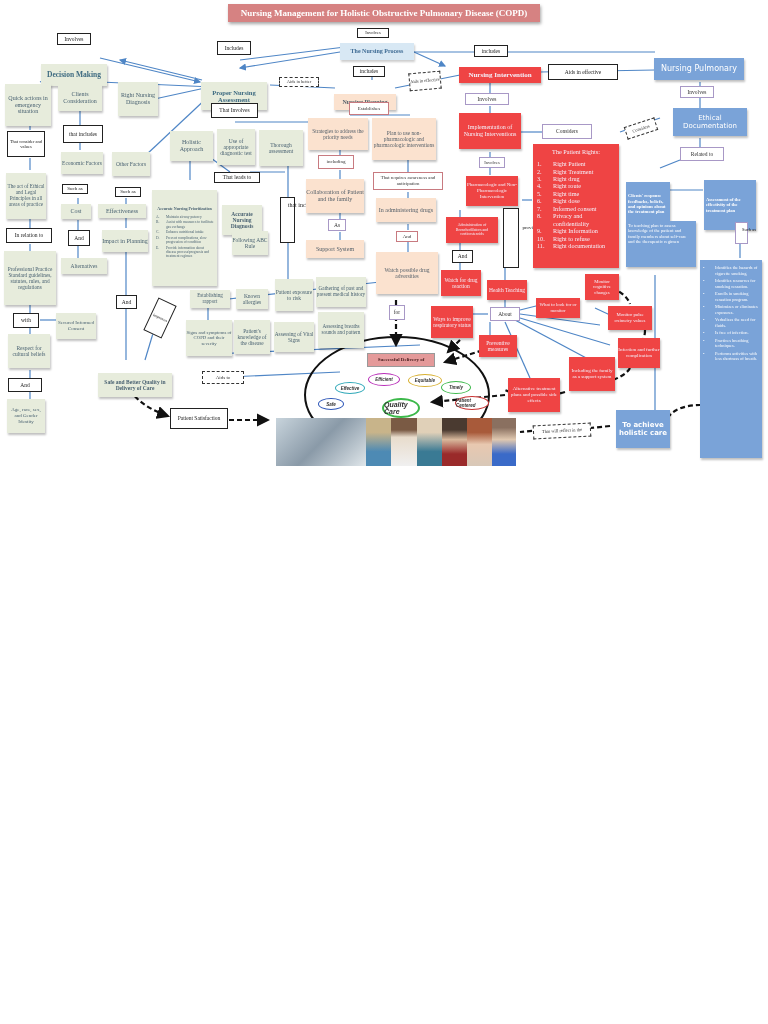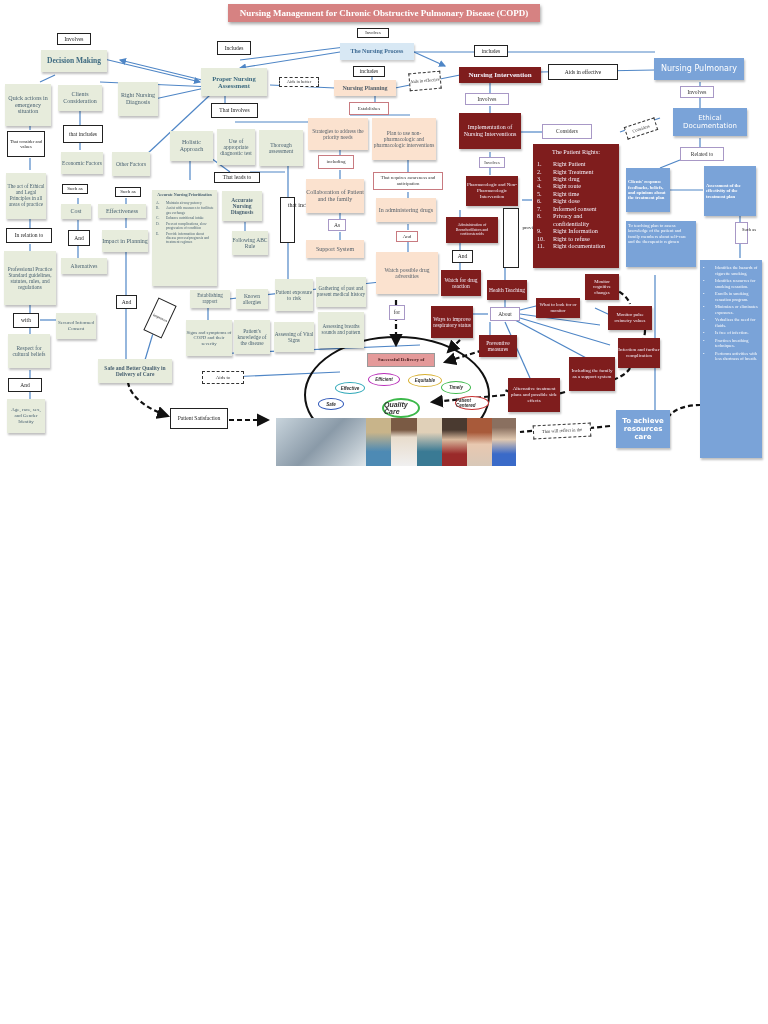--- a/index.html
+++ b/index.html
@@ -2,29 +2,29 @@
 <html><head>
 <meta charset="utf-8">
 <style>
   html,body{margin:0;padding:0;background:#ffffff;}
   body{width:768px;height:1024px;position:relative;overflow:hidden;font-family:"Liberation Serif","DejaVu Serif",serif;}
   .canvas{position:absolute;left:0;top:0;width:768px;height:470px;}
   svg.links{position:absolute;left:0;top:0;width:768px;height:470px;}
   .n{position:absolute;box-sizing:border-box;display:flex;align-items:center;justify-content:center;text-align:center;line-height:1.15;color:#3b4a5a;}
   .g{background:#e7ecdc;color:#4a6272;box-shadow:1px 2px 2px rgba(0,0,0,0.25);font-size:6px;}
   .p{background:#fbe2cf;color:#55606a;box-shadow:1px 2px 2px rgba(0,0,0,0.25);font-size:6px;}
-  .v{background:#7f1d1d;color:#f4f0fa;box-shadow:1px 2px 2px rgba(0,0,0,0.25);font-size:5.5px;}
+  .v{background:#ef4444;color:#f4f0fa;box-shadow:1px 2px 2px rgba(0,0,0,0.25);font-size:5.5px;}
   .b{background:#7aa3d8;color:#ffffff;box-shadow:1px 2px 2px rgba(0,0,0,0.25);font-size:6px;}
   .lb{background:#d8e8f4;color:#3d6a93;box-shadow:1px 2px 2px rgba(0,0,0,0.2);font-size:6px;font-weight:bold;}
   .k{background:#fff;border:1px solid #222;color:#222;font-size:5.5px;}
   .kp{background:#fff;border:1.5px solid #c87a80;color:#333;font-size:5px;}
   .kv{background:#fff;border:1px solid #a898c6;color:#333;font-size:5.5px;}
   .kd{background:#fff;border:1px dashed #333;color:#333;font-size:5px;}
   .title{background:#d68282;color:#fff;font-weight:bold;font-size:9px;box-shadow:1px 2px 3px rgba(0,0,0,0.35);}
-  .bold{font-weight:bold;}
+  .bold{font-weight:bold;margin-top:14px;}
   ul.rights{margin:0;padding:0;list-style:none;text-align:left;font-size:6.2px;line-height:1.2;}
   ul.rights li{display:flex;}
   ul.rights li .num{width:16px;flex:none;}
   ul.small{margin:0;padding:0 0 0 2px;list-style:none;text-align:left;font-size:3.6px;line-height:1.25;}
   ul.small li{display:flex;margin-bottom:1px;}
   ul.small li .num{width:10px;flex:none;}
   ul.bul{margin:0;padding:0;list-style:none;text-align:left;font-size:4.4px;line-height:1.25;}
   ul.bul li{display:flex;margin-bottom:2px;}
   ul.bul li .dot{width:12px;flex:none;}
   .qc{position:absolute;border-radius:50%;box-sizing:border-box;display:flex;align-items:center;justify-content:center;font-size:4.5px;font-style:italic;font-weight:bold;color:#333;font-family:"Liberation Sans",sans-serif;background:#fff;}
@@ -137,21 +137,21 @@
       <path d="M630,368 C625,378 600,385 595,385"></path>
       <path d="M565,392 C545,398 530,400 505,390"></path>
       <line x1="505" y1="395" x2="432" y2="402" marker-end="url(#ark)"></line>
       <line x1="610" y1="426" x2="590" y2="428"></line>
       <line x1="540" y1="430" x2="520" y2="432"></line>
       <path d="M668,418 C672,410 685,405 700,405"></path>
     </g>
     <ellipse cx="397" cy="395" rx="92" ry="58" fill="none" stroke="#111" stroke-width="2"></ellipse>
   </svg>
 
-  <div class="n title" style="left:228px;top:4px;width:312px;height:18px;">Nursing Management for Chronic Obstructive Pulmonary Disease (COPD)</div>
+  <div class="n title" style="left:228px;top:4px;width:312px;height:18px;">Nursing Management for Holistic Obstructive Pulmonary Disease (COPD)</div>
 
   <div class="n k" style="left:357px;top:28px;width:32px;height:10px;font-size:4.5px;">Involves</div>
   <div class="n lb" style="left:340px;top:43px;width:74px;height:17px;">The Nursing Process</div>
   <div class="n k" style="left:217px;top:41px;width:34px;height:14px;">Includes</div>
   <div class="n k" style="left:474px;top:45px;width:34px;height:12px;">includes</div>
   <div class="n k" style="left:353px;top:66px;width:32px;height:11px;">includes</div>
 
   <div class="n k" style="left:57px;top:33px;width:34px;height:12px;">Involves</div>
   <div class="n g bold" style="left:41px;top:50px;width:66px;height:22px;font-size:7.5px;color:#3d6a80;">Decision Making</div>
   <div class="n g" style="left:5px;top:84px;width:46px;height:42px;font-size:6px;">Quick actions in emergency situation</div>
@@ -353,21 +353,21 @@
       <li>
           <span class="dot">•</span>
           <span>Practices breathing techniques.</span>
         </li>
       <li>
           <span class="dot">•</span>
           <span>Performs activities with less shortness of breath.</span>
         </li>
     </ul>
   </div>
-  <div class="n b" style="left:616px;top:410px;width:54px;height:38px;font-size:7px;font-family:'DejaVu Sans',sans-serif;font-weight:bold;">To achieve resources care</div>
+  <div class="n b" style="left:616px;top:410px;width:54px;height:38px;font-size:7px;font-family:'DejaVu Sans',sans-serif;font-weight:bold;">To achieve holistic care</div>
   <div class="n kd" style="left:533px;top:424px;width:58px;height:14px;font-size:4.5px;transform:rotate(-3deg);">That will reflect in the</div>
 
   <div class="n" style="left:367px;top:353px;width:68px;height:14px;background:#e49a9a;border:1px solid #999;color:#4a2020;font-size:5px;font-weight:bold;">Successful Delivery of</div>
   <div class="qc" style="left:382px;top:398px;width:38px;height:20px;border:2px solid #3cb84a;font-size:7px;">Quality Care</div>
   <div class="qc" style="left:318px;top:398px;width:26px;height:12px;border:1.5px solid #2d56b8;">Safe</div>
   <div class="qc" style="left:335px;top:382px;width:30px;height:12px;border:1.5px solid #2fa8b8;">Effective</div>
   <div class="qc" style="left:368px;top:373px;width:32px;height:13px;border:1.5px solid #b82db8;">Efficient</div>
   <div class="qc" style="left:408px;top:374px;width:34px;height:13px;border:1.5px solid #d8b030;">Equitable</div>
   <div class="qc" style="left:441px;top:381px;width:30px;height:13px;border:1.5px solid #3cb84a;">Timely</div>
   <div class="qc" style="left:455px;top:396px;width:34px;height:14px;border:1.5px solid #c83030;">Patient Centered</div>

